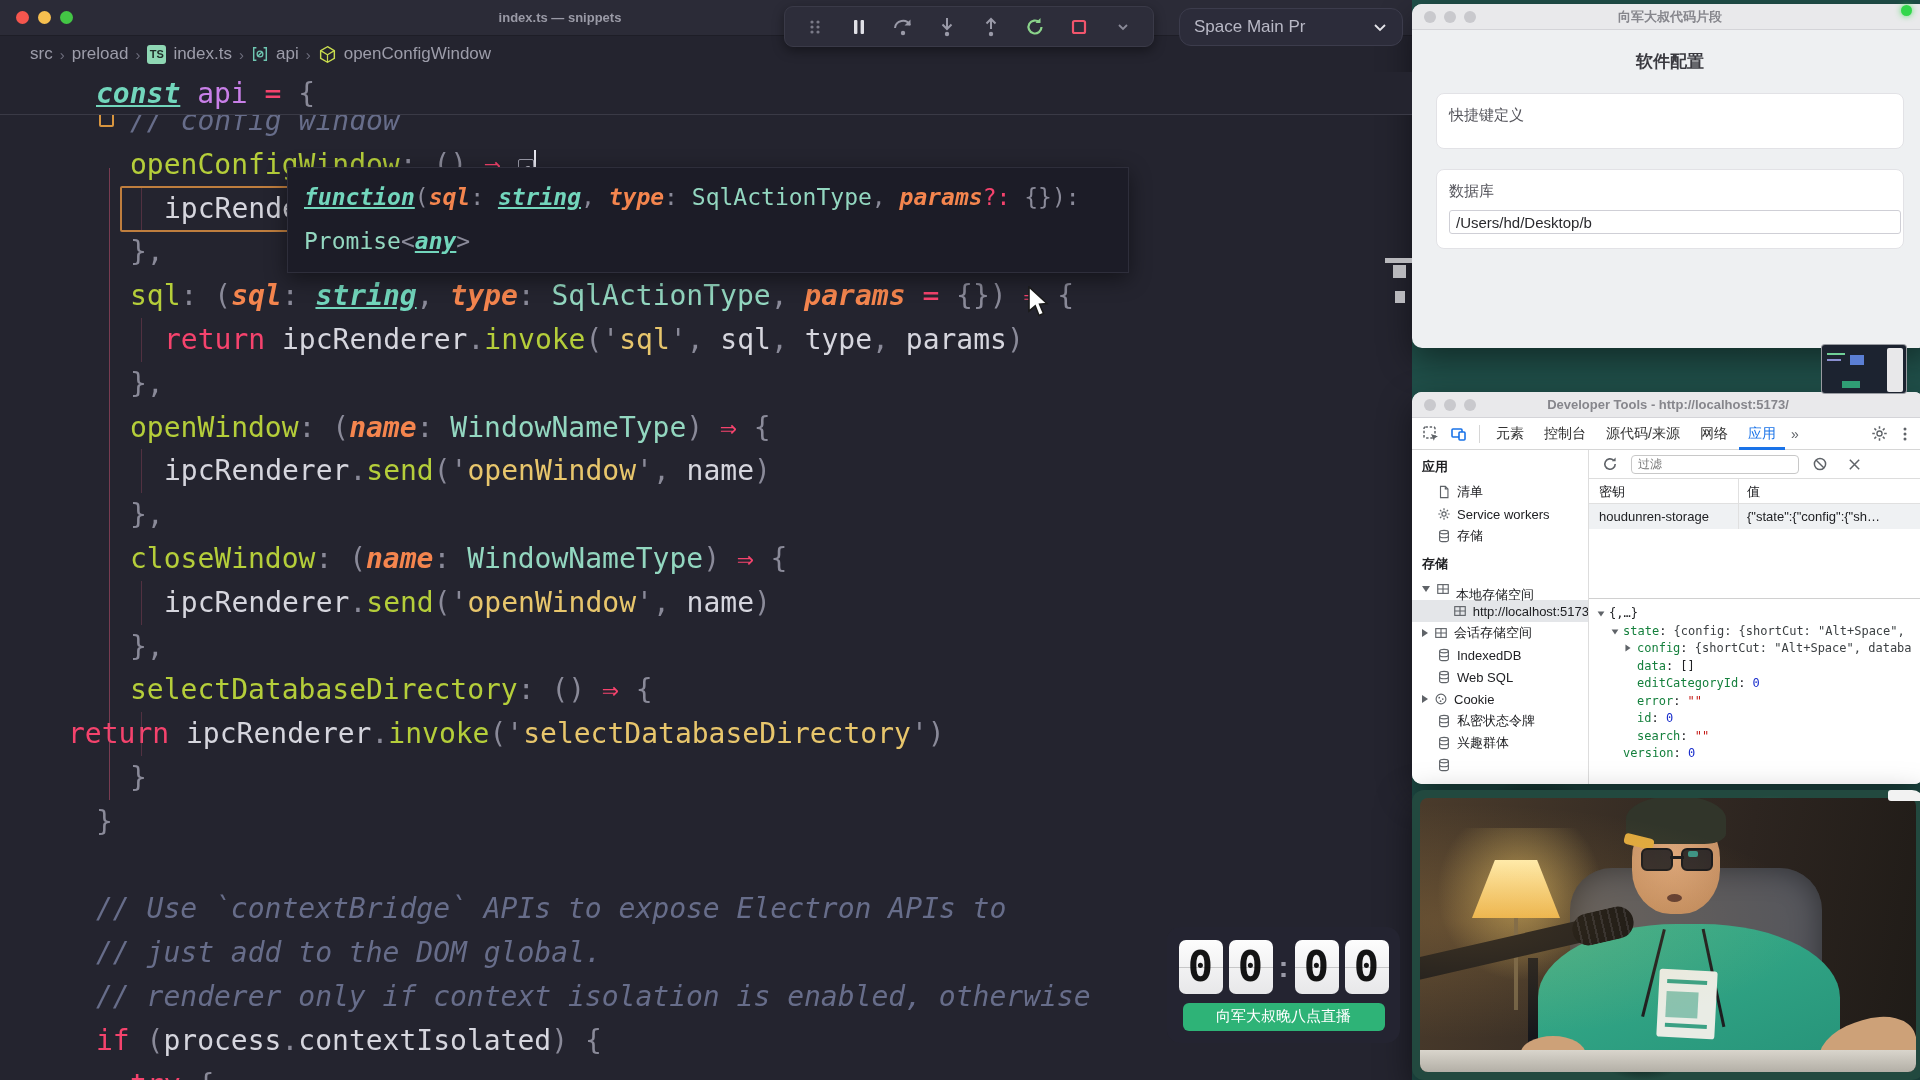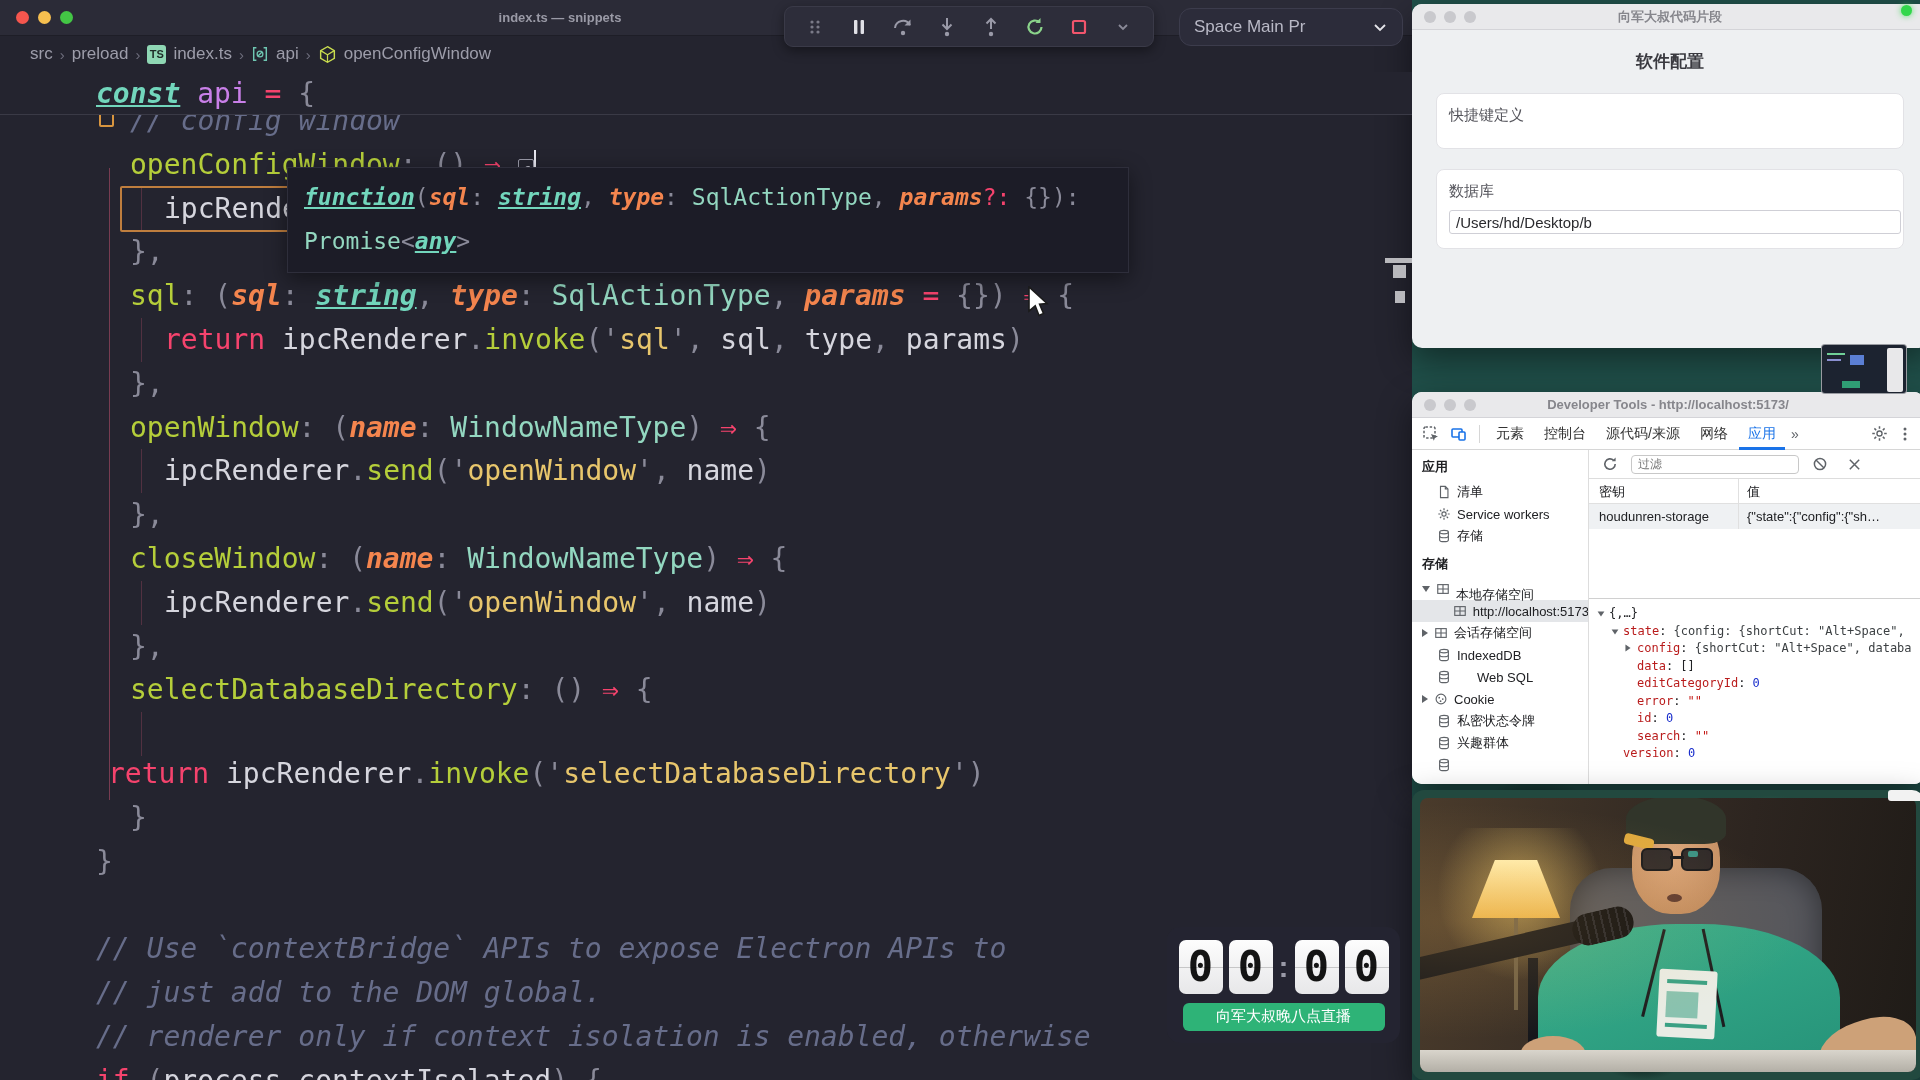--- a/index.html
+++ b/index.html
@@ -166,21 +166,21 @@
   #dt-table { flex:0 0 120px; position:relative; border-bottom:1px solid #d0d0d0; }
   .dtt-row { display:flex; height:25px; line-height:25px; font-size:13px; color:#202124; }
   .dtt-row.head { border-bottom:1px solid #e0e0e0; }
   .dtt-row.data { background:#eff1f3; }
   .dtt-c1 { width:150px; padding-left:10px; border-right:1px solid #e0e0e0; overflow:hidden;
             white-space:nowrap; }
   .dtt-c2 { flex:1; padding-left:8px; overflow:hidden; white-space:nowrap; }
   #dt-tree { flex:1; padding:6px 0 0 8px; overflow:hidden; background:#fff; }
   .tree-row { font-family:"DejaVu Sans Mono", monospace; font-size:12px; line-height:17.5px;
               white-space:nowrap; color:#202124; }
-  .tkey  { color:#b91c1c; }
+  .tkey  { color:#15803d; }
   .tnum  { color:#1a2ecc; }
   .tstr  { color:#c41a16; }
   .tplain{ color:#202124; }
   .tprev { color:#3c4043; }
   .tree-arrow { display:inline-block; width:12px; }
   .tree-arrow .tri.v, .tree-arrow .tri.r { transform:scale(.85); }
 
   
   #webcam { left:1412px; top:790px; width:512px; height:290px; border-radius:12px;
             background-color:#22493f;
@@ -316,21 +316,21 @@
         <div class="line" style="padding-left: 130px;"><span class="tk-fn">sql</span><span class="tk-q">:</span><span class="tk-q"> (</span><span class="tk-prm">sql</span><span class="tk-q">:</span><span class="tk-q"> </span><span class="tk-k">string</span><span class="tk-q">,</span><span class="tk-q"> </span><span class="tk-prm">type</span><span class="tk-q">:</span><span class="tk-typ"> SqlActionType</span><span class="tk-q">,</span><span class="tk-q"> </span><span class="tk-prm">params</span><span class="tk-q"> </span><span class="tk-o">=</span><span class="tk-q"> {}) </span><span class="tk-o">⇒</span><span class="tk-q"> {</span></div>
         <div class="line" style="padding-left: 164px;"><span class="tk-o">return</span><span class="tk-q"> </span><span class="tk-w">ipcRenderer</span><span class="tk-q">.</span><span class="tk-fn">invoke</span><span class="tk-q">(</span><span class="tk-q">'</span><span class="tk-s">sql</span><span class="tk-q">'</span><span class="tk-q">, </span><span class="tk-w">sql</span><span class="tk-q">, </span><span class="tk-w">type</span><span class="tk-q">, </span><span class="tk-w">params</span><span class="tk-q">)</span></div>
         <div class="line" style="padding-left: 130px;"><span class="tk-q">},</span></div>
         <div class="line" style="padding-left: 130px;"><span class="tk-fn">openWindow</span><span class="tk-q">:</span><span class="tk-q"> (</span><span class="tk-prm">name</span><span class="tk-q">:</span><span class="tk-typ"> WindowNameType</span><span class="tk-q">) </span><span class="tk-o">⇒</span><span class="tk-q"> {</span></div>
         <div class="line" style="padding-left: 164px;"><span class="tk-w">ipcRenderer</span><span class="tk-q">.</span><span class="tk-fn">send</span><span class="tk-q">(</span><span class="tk-q">'</span><span class="tk-s">openWindow</span><span class="tk-q">'</span><span class="tk-q">, </span><span class="tk-w">name</span><span class="tk-q">)</span></div>
         <div class="line" style="padding-left: 130px;"><span class="tk-q">},</span></div>
         <div class="line" style="padding-left: 130px;"><span class="tk-fn">closeWindow</span><span class="tk-q">:</span><span class="tk-q"> (</span><span class="tk-prm">name</span><span class="tk-q">:</span><span class="tk-typ"> WindowNameType</span><span class="tk-q">) </span><span class="tk-o">⇒</span><span class="tk-q"> {</span></div>
         <div class="line" style="padding-left: 164px;"><span class="tk-w">ipcRenderer</span><span class="tk-q">.</span><span class="tk-fn">send</span><span class="tk-q">(</span><span class="tk-q">'</span><span class="tk-s">openWindow</span><span class="tk-q">'</span><span class="tk-q">, </span><span class="tk-w">name</span><span class="tk-q">)</span></div>
         <div class="line" style="padding-left: 130px;"><span class="tk-q">},</span></div>
         <div class="line" style="padding-left: 130px;"><span class="tk-fn">selectDatabaseDirectory</span><span class="tk-q">:</span><span class="tk-q"> () </span><span class="tk-o">⇒</span><span class="tk-q"> {</span></div>
-        <div class="line" style="padding-left: 108px; margin-top: 40px;"><span class="tk-o">return</span><span class="tk-q"> </span><span class="tk-w">ipcRenderer</span><span class="tk-q">.</span><span class="tk-fn">invoke</span><span class="tk-q">(</span><span class="tk-q">'</span><span class="tk-s">selectDatabaseDirectory</span><span class="tk-q">'</span><span class="tk-q">)</span></div>
+        <div class="line" style="padding-left: 68px;"><span class="tk-o">return</span><span class="tk-q"> </span><span class="tk-w">ipcRenderer</span><span class="tk-q">.</span><span class="tk-fn">invoke</span><span class="tk-q">(</span><span class="tk-q">'</span><span class="tk-s">selectDatabaseDirectory</span><span class="tk-q">'</span><span class="tk-q">)</span></div>
         <div class="line" style="padding-left: 130px;"><span class="tk-q">}</span></div>
         <div class="line" style="padding-left: 96px;"><span class="tk-q">}</span></div>
         <div class="line" style="padding-left: 96px;"></div>
         <div class="line" style="padding-left: 96px;"><span class="tk-c">// Use `contextBridge` APIs to expose Electron APIs to</span></div>
         <div class="line" style="padding-left: 96px;"><span class="tk-c">// just add to the DOM global.</span></div>
         <div class="line" style="padding-left: 96px;"><span class="tk-c">// renderer only if context isolation is enabled, otherwise</span></div>
         <div class="line" style="padding-left: 96px;"><span class="tk-o">if</span><span class="tk-q"> (</span><span class="tk-w">process</span><span class="tk-q">.</span><span class="tk-w">contextIsolated</span><span class="tk-q">) {</span></div>
         <div class="line" style="padding-left: 130px;"><span class="tk-o">try</span><span class="tk-q"> {</span></div>
       </div>
 
@@ -582,21 +582,21 @@
           </div>
           <div class="dts-item">
             <span class="tri-gap"></span>
             <span style="display: flex;">
               <svg width="14" height="14" viewBox="0 0 16 16">
                 <ellipse cx="8" cy="3.5" rx="5" ry="2" fill="none" stroke="#5f6368" stroke-width="1.3"></ellipse>
                 <path d="M3 3.5v9c0 1.1 2.2 2 5 2s5-.9 5-2v-9" fill="none" stroke="#5f6368" stroke-width="1.3"></path>
                 <path d="M3 8c0 1.1 2.2 2 5 2s5-.9 5-2" fill="none" stroke="#5f6368" stroke-width="1.3"></path>
               </svg>
             </span>
-            <span style="overflow: hidden; margin-left: 20px;">Web SQL</span>
+            <span style="overflow: hidden;">Web SQL</span>
           </div>
           <div class="dts-item">
             <span class="tri r"></span>
             <span style="display: flex;">
               <svg width="14" height="14" viewBox="0 0 16 16">
                 <circle cx="8" cy="8" r="5.6" fill="none" stroke="#5f6368" stroke-width="1.3"></circle>
                 <g fill="#5f6368">
                   <circle cx="6" cy="6.5" r="1"></circle>
                   <circle cx="10" cy="8" r="1"></circle>
                   <circle cx="7.5" cy="10.5" r="1"></circle>

